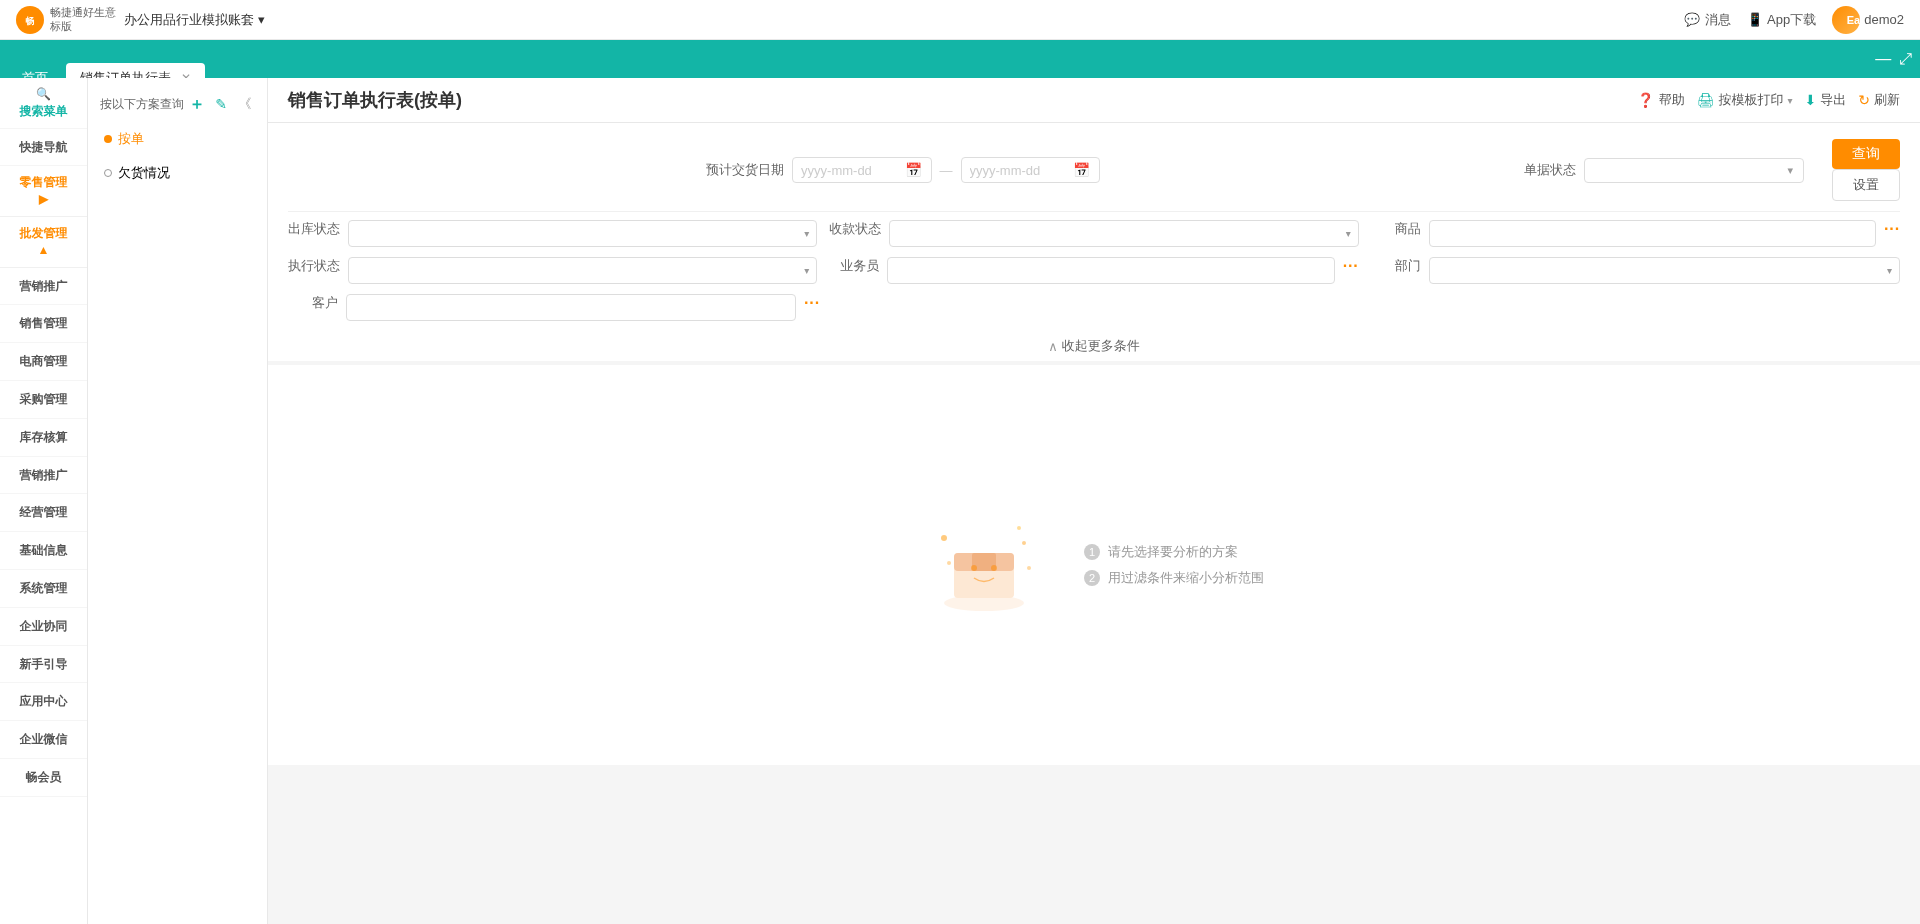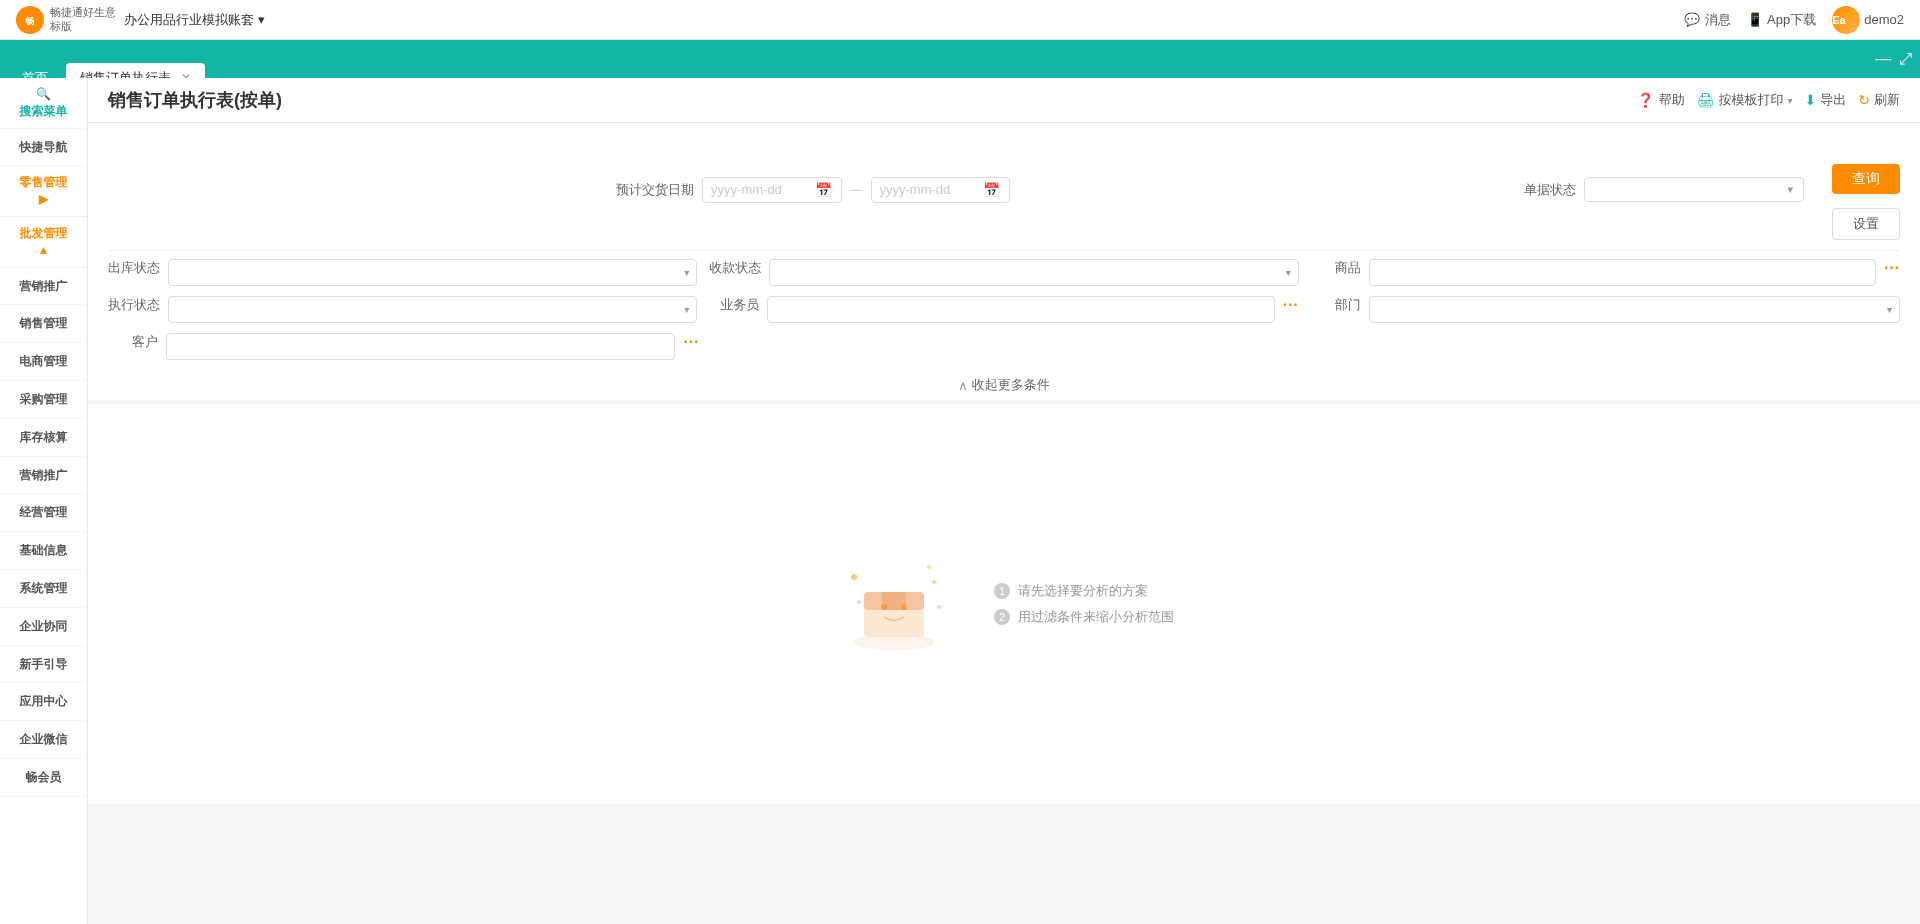--- a/index.html
+++ b/index.html
@@ -63,21 +63,21 @@
       gap: 4px;
       cursor: pointer;
     }
     .user-avatar {
       width: 28px;
       height: 28px;
       border-radius: 50%;
       background: linear-gradient(135deg, #ff8c00, #ffb347);
       display: flex;
       align-items: center;
-      justify-content: flex-start;
+      justify-content: flex-end;
       color: white;
       font-size: 11px;
       font-weight: bold;
     }
 
     
     .tab-bar {
       background: #13b5a6;
       height: 38px;
       display: flex;
@@ -370,22 +370,21 @@
       color: #555;
       border: 1px solid #ddd;
       border-radius: 4px;
       padding: 6px 16px;
       font-size: 13px;
       cursor: pointer;
     }
     .btn-group-right {
       display: flex;
       flex-direction: column;
-      gap: 14px;
-      margin-top: 25px;
+      gap: 0;
     }
     .empty-state-text {
       display: flex;
       flex-direction: column;
       gap: 8px;
     }
     .empty-state-text-item {
       display: flex;
       align-items: center;
       gap: 8px;
@@ -538,20 +537,44 @@
       <span>应用中心</span>
     </div>
     <div class="sidebar-item">
       <span>企业微信</span>
     </div>
     <div class="sidebar-item">
       <span>畅会员</span>
     </div>
   </div>
 
+  <div class="left-panel">
+    <div class="left-panel-header">
+      <span style="font-size:12px;color:#666;">按以下方案查询</span>
+      <div class="left-panel-header-icons">
+        <div class="left-panel-header-icon">
+          <span style="color:#13b5a6;font-size:16px;font-weight:bold;">＋</span>
+        </div>
+        <div class="left-panel-header-icon">
+          <span style="color:#13b5a6;font-size:14px;">✎</span>
+        </div>
+        <div class="left-panel-header-icon">
+          <span style="color:#999;font-size:13px;">《</span>
+        </div>
+      </div>
+    </div>
+    <div class="left-panel-item active">
+      <div class="item-dot"></div>
+      <span style="color:#ff8c00;">按单</span>
+    </div>
+    <div class="left-panel-item">
+      <div class="item-dot-gray"></div>
+      <span>欠货情况</span>
+    </div>
+  </div>
 
   <div class="content-area">
 
     <div class="page-header">
       <h1 class="page-title">销售订单执行表(按单)</h1>
       <div class="page-header-actions">
         <div class="page-header-action">
           <span class="icon">❓</span>
           <span>帮助</span>
         </div>

